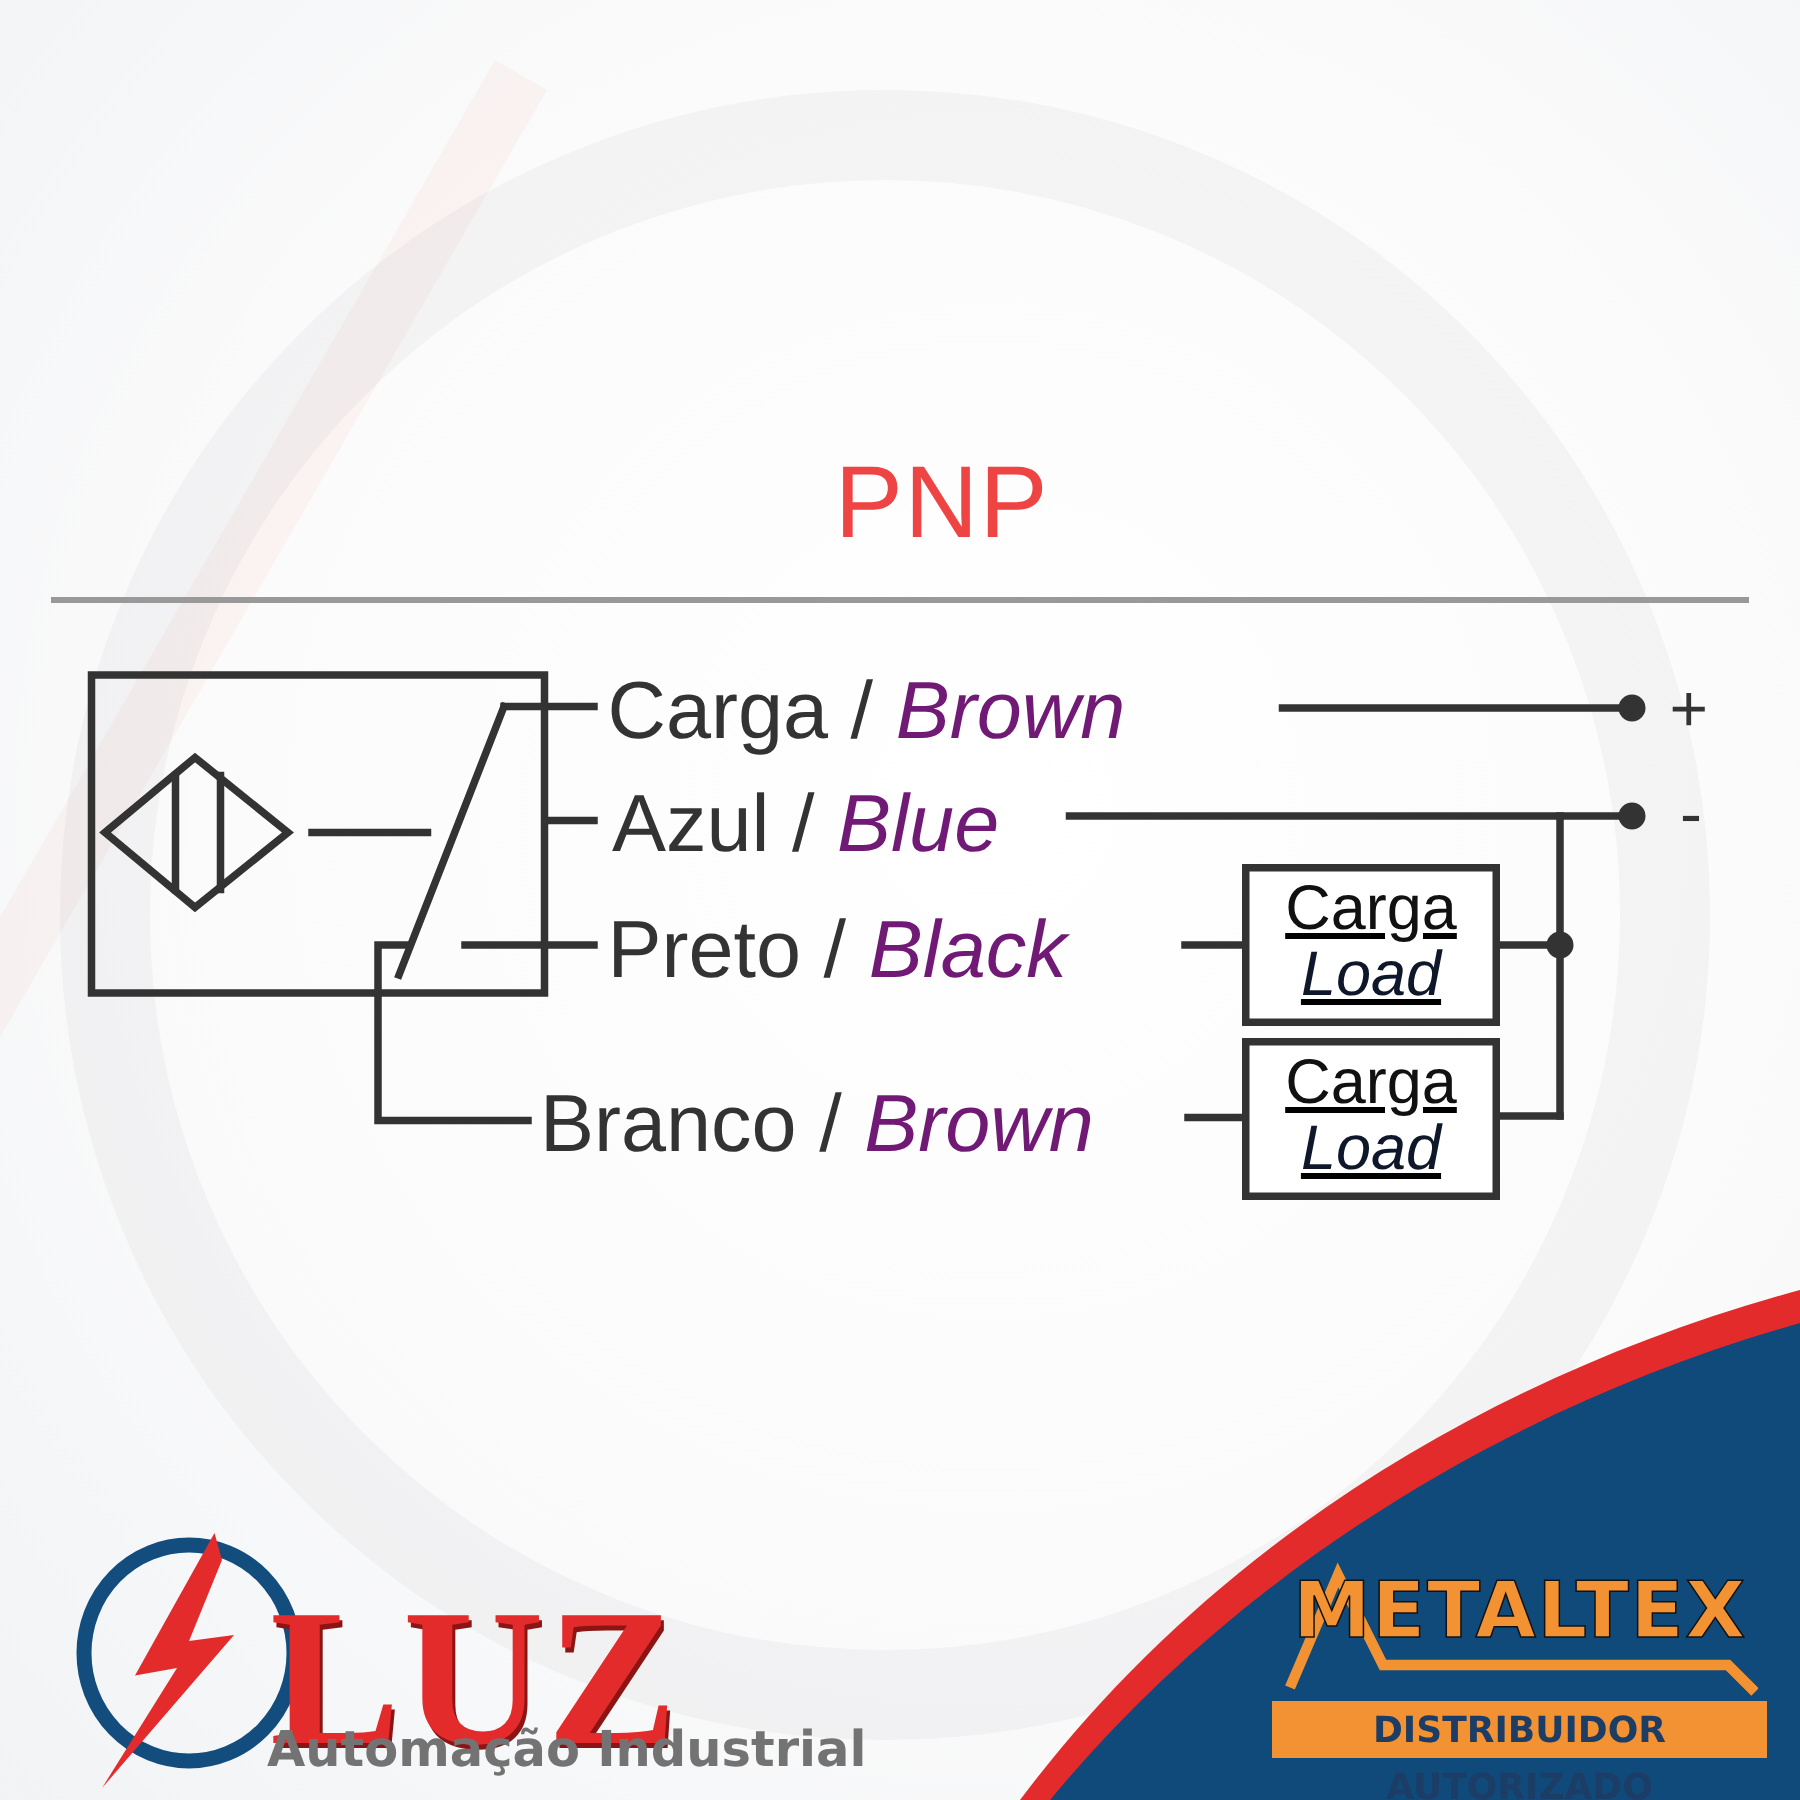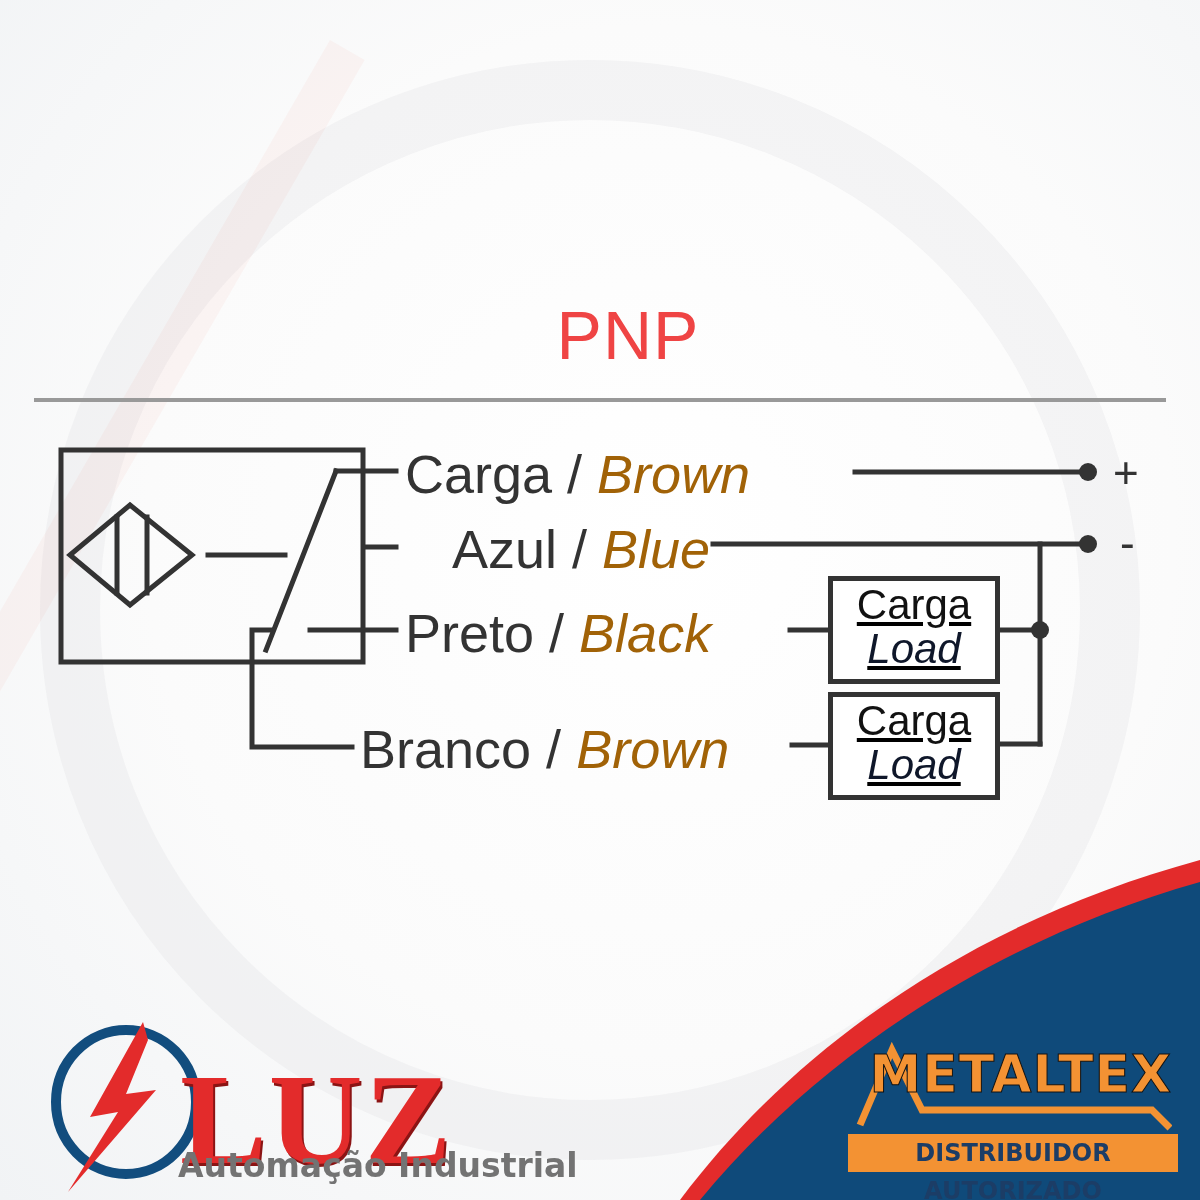--- a/index.html
+++ b/index.html
@@ -7,32 +7,32 @@
          background: radial-gradient(circle at 55% 45%, #ffffff 0%, #fbfbfb 55%, #f1f3f5 100%);
          font-family: "Liberation Sans", sans-serif; }
   .bg-ring { position:absolute; left:40px; top:60px; width:1100px; height:1100px; border-radius:50%;
              border:60px solid rgba(220,220,225,0.25); box-sizing:border-box; }
   .bg-bolt { position:absolute; left:330px; top:40px; width:40px; height:900px; background:rgba(240,120,110,0.06);
              transform:rotate(30deg); transform-origin:top left; }
   .title { position:absolute; left:0; width:1200px; top:296px; text-align:center; font-size:68px; font-weight:normal; color:#ef4444; letter-spacing:1px;padding-left:28px; }
   .hrule { position:absolute; left:34px; top:398px; width:1132px; height:4px; background:#999; }
   svg.diagram { position:absolute; left:0; top:0; }
   .lbl { position:absolute; font-size:54px; color:#333; white-space:nowrap; line-height:1; }
-  .lbl .en { font-style:italic; color:#a16207; }
+  .lbl .en { font-style:italic; color:#701a75; }
   .pol { position:absolute; font-size:44px; color:#333; }
   .load { position:absolute; width:172px; height:108px; box-sizing:border-box; border:5px solid #333; background:#fff; text-align:center;text-decoration:underline; }
   .load .pt { font-size:42px; color:#111; line-height:44px; margin-top:2px; }
   .load .en { font-size:42px; color:#0f172a; font-style:italic; line-height:44px; }
   .footer-band { position:absolute; right:0; bottom:0; width:520px; height:340px; }
   .luz { position:absolute; left:28px; top:1022px; width:580px; height:170px; }
   .luz-text { position:absolute; left:180px; top:1054px; font-family:"Liberation Serif", serif; font-size:130px; font-weight:bold; color:#e32b2b;
               text-shadow:2px 3px 0 #8b1414; line-height:1; letter-spacing:2px; }
   .luz-sub { position:absolute; left:178px; top:1146px; font-family:"DejaVu Sans", sans-serif; font-size:33px; font-weight:bold; color:#737373; }
   .metal { position:absolute; left:852px; top:1040px; width:320px; height:135px; }
-  .metal-text { position:absolute; left:862px; top:1044px; width:310px; text-align:right; font-family:"DejaVu Sans", sans-serif; font-size:52px; font-weight:bold; color:#f39233;
+  .metal-text { position:absolute; left:862px; top:1044px; width:310px; text-align:left; font-family:"DejaVu Sans", sans-serif; font-size:52px; font-weight:bold; color:#f39233;
                 -webkit-text-stroke:1px #111; letter-spacing:1px; }
   .metal-bar { position:absolute; left:848px; top:1134px; width:330px; height:38px; background:#f39233; color:#1c3d66; font-family:"DejaVu Sans", sans-serif; font-weight:bold; font-size:24px; text-align:center; line-height:38px; }
 </style>
 </head>
 <body>
 
 <div class="bg-ring"></div>
 <div class="bg-bolt"></div>
 
 <div class="title">PNP</div>
@@ -68,21 +68,21 @@
   <g fill="#333">
     <circle cx="1088" cy="472" r="9"></circle>
     <circle cx="1088" cy="544" r="9"></circle>
     <circle cx="1040" cy="630" r="9"></circle>
   </g>
 </svg>
 
 <div class="lbl" style="left:405px; top:447px;">
   <span>Carga</span><span> / </span><span class="en">Brown</span>
 </div>
-<div class="lbl" style="left:408px; top:522px;margin-left:44px;">
+<div class="lbl" style="left:408px; top:522px;">
   <span>Azul</span><span> / </span><span class="en">Blue</span>
 </div>
 <div class="lbl" style="left:405px; top:606px;">
   <span>Preto</span><span> / </span><span class="en">Black</span>
 </div>
 <div class="lbl" style="left:360px; top:722px;">
   <span>Branco</span><span> / </span><span class="en">Brown</span>
 </div>
 
 <div class="pol" style="left:1113px; top:448px;">+</div>

